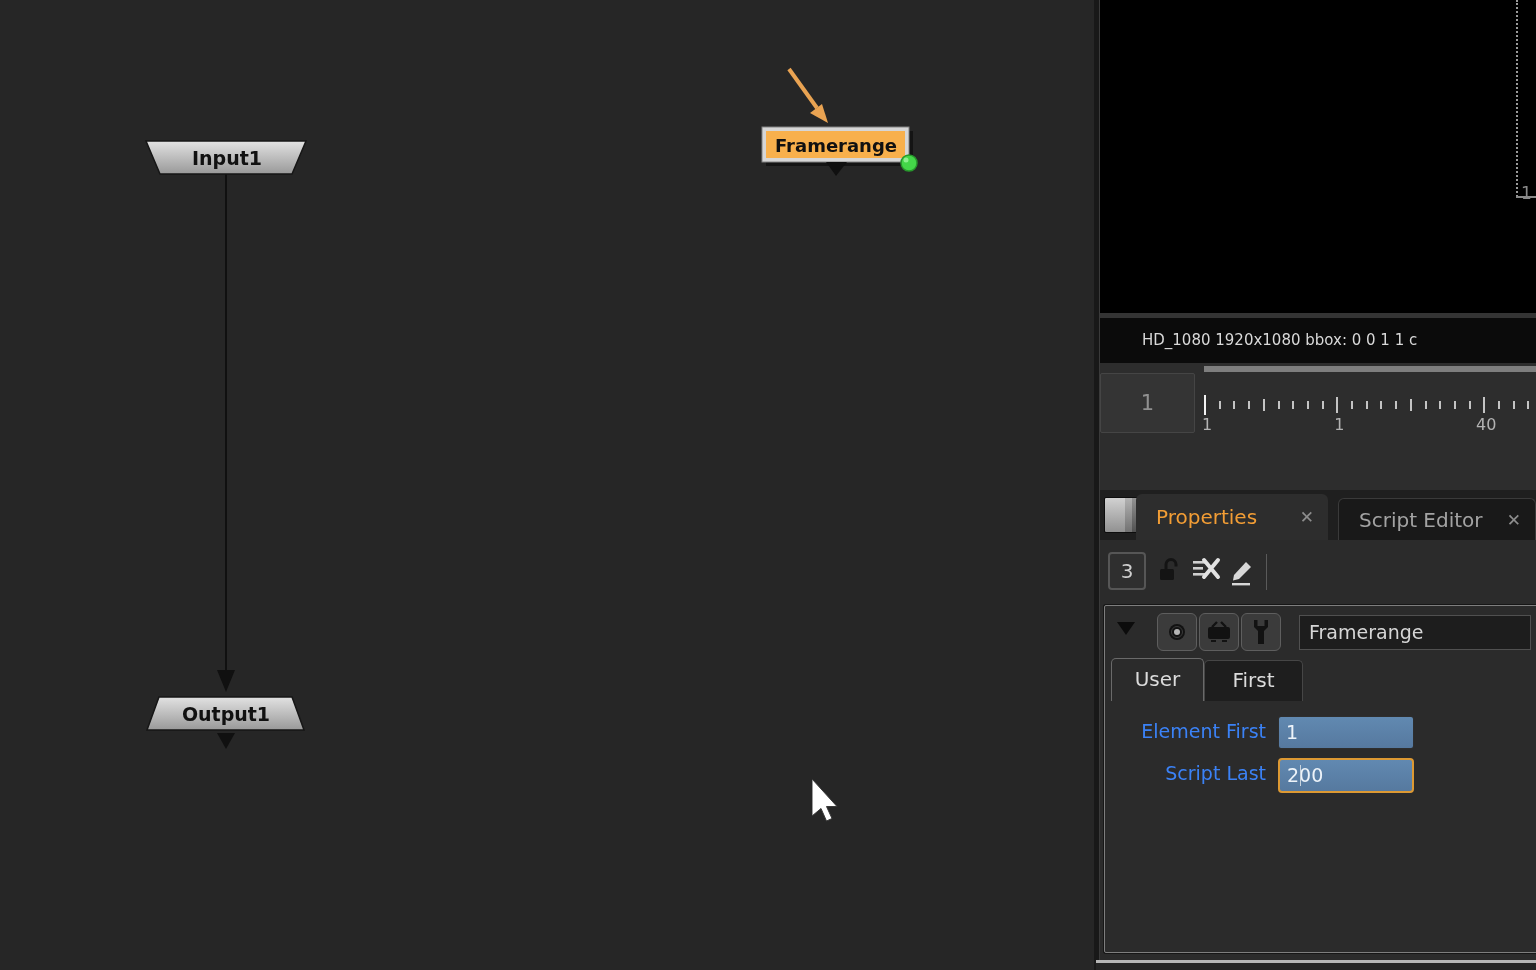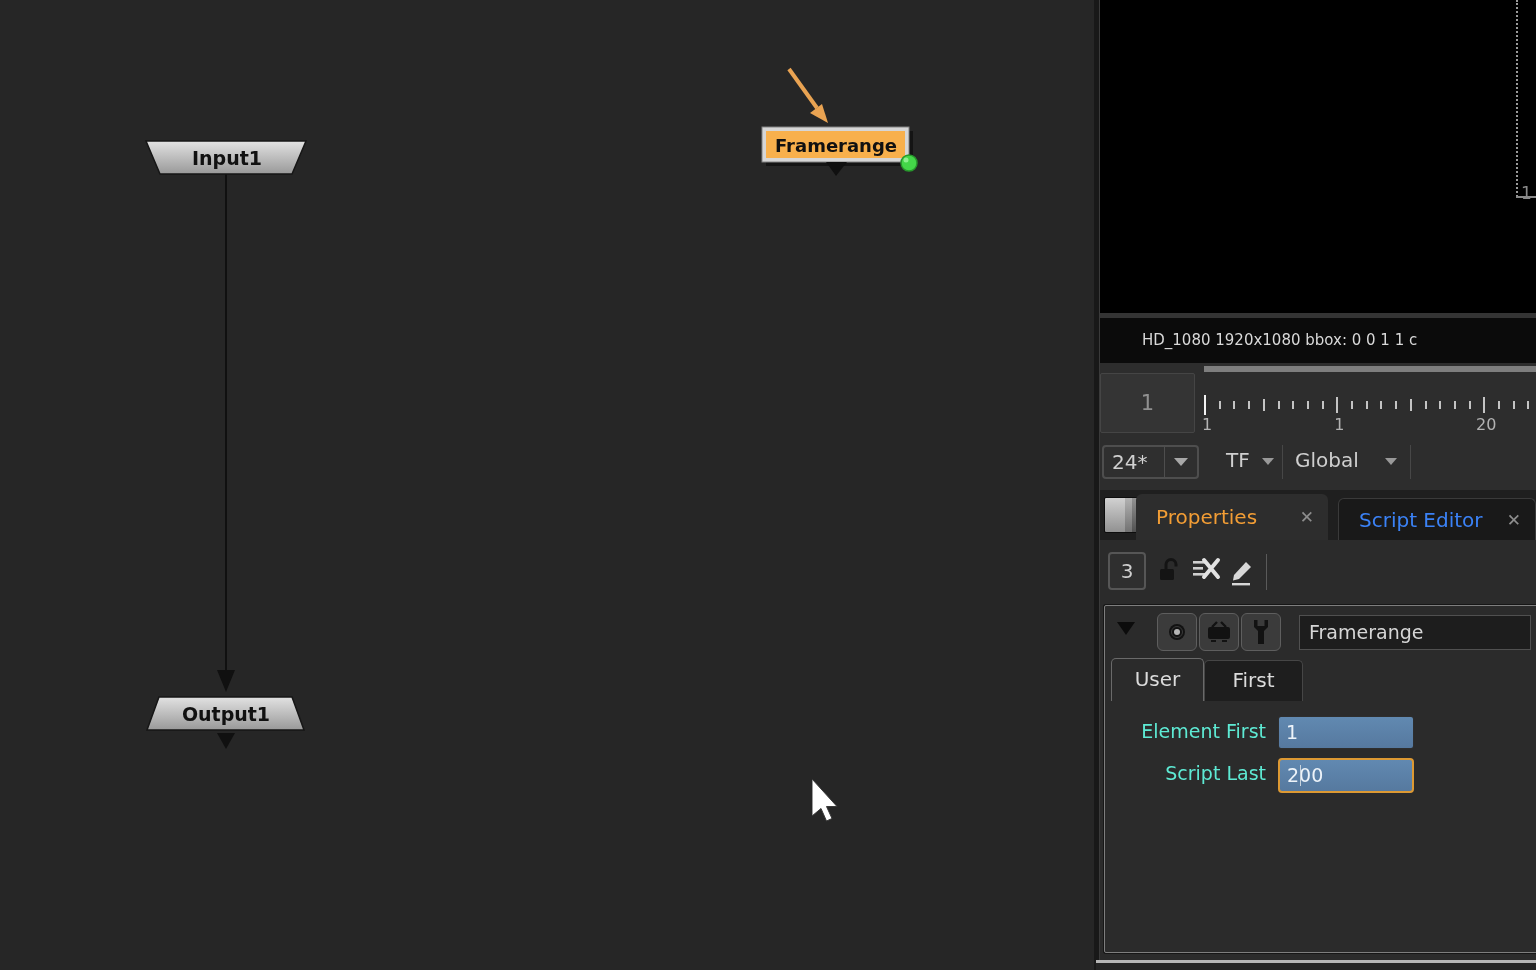--- a/index.html
+++ b/index.html
@@ -52,21 +52,21 @@
   .props { position:absolute; left:0; top:490px; width:436px; height:480px; background:#2b2b2b; }
   .tabs-row { position:absolute; left:0; top:0; width:436px; height:50px; background:#1f1f1f; }
   .pane-icon { position:absolute; left:4px; top:7px; width:36px; height:36px; border:1px solid #0d0d0d; border-radius:2px;
                background:linear-gradient(180deg,rgba(255,255,255,.25),rgba(0,0,0,.25)),
                           linear-gradient(90deg,#c2c2c2 0 58%,#989898 58% 78%,#6d6d6d 78% 100%); }
   .tab { position:absolute; display:flex; align-items:center; border-radius:6px 6px 0 0; }
   .tab-props { left:36px; top:4px; width:192px; height:46px; background:#2d2d2d; }
   .tab-script { left:238px; top:8px; width:198px; height:42px; background:#191919; border:1px solid #3a3a3a; border-bottom:none; }
   .tab-label { font-size:20px; padding-left:20px; }
   .tab-props .tab-label { color:#f29d35; }
-  .tab-script .tab-label { color:#3b82f6; }
+  .tab-script .tab-label { color:#a3a3a3; }
   .tab-close { margin-left:auto; margin-right:14px; color:#8d8d8d; font-size:17px; font-weight:bold; }
 
   .panel-toolbar { position:absolute; left:0; top:50px; width:436px; height:65px; }
   .count-box { position:absolute; left:8px; top:12px; width:38px; height:38px; background:#2f2f2f;
                border:2px solid #565656; border-radius:4px; color:#cfcfcf; font-size:20px; text-align:center; line-height:34px; }
   .tb-icon { position:absolute; top:16px; }
   .tb-lock { left:56px; } .tb-clear { left:92px; } .tb-pencil { left:128px; }
   .tb-sep { position:absolute; left:166px; top:14px; width:1px; height:36px; background:#5a5a5a; }
 
   .node-group { position:absolute; left:4px; top:115px; width:434px; height:348px;
@@ -79,21 +79,21 @@
   .name-field { position:absolute; left:194px; right:6px; top:9px; height:35px; background:#1d1d1d;
                 border:1px solid #505050; color:#d6d6d6; font-size:19px; line-height:33px; padding-left:9px; }
   .utab { position:absolute; border-radius:5px 5px 0 0; font-size:20px; color:#dcdcdc; text-align:center; }
   .utab-user { left:6px; top:52px; width:93px; height:43px; background:#2b2b2b;
                border:1px solid #6a6a6a; border-bottom:none; line-height:40px; z-index:2; }
   .utab-node { left:99px; top:54px; width:99px; height:41px; background:#1e1e1e;
                border:1px solid #464646; border-bottom:none; line-height:38px; }
 
   .frow { position:absolute; left:0; width:434px; height:35px; }
   .frow1 { top:110px; } .frow2 { top:152px; }
-  .flabel { position:absolute; left:0; top:4px; width:161px; text-align:right; color:#5eead4; font-size:19px; }
+  .flabel { position:absolute; left:0; top:4px; width:161px; text-align:right; color:#3b82f6; font-size:19px; }
   .finput { position:absolute; left:173px; top:0; width:136px; height:33px; background:linear-gradient(180deg,#6189b1,#56799f);
             border:1px solid #2e2e2e; border-radius:3px; color:#edf3f9; font-size:19px; line-height:31px; padding-left:7px; }
   .finput.focused { border:2px solid #dd9933; border-radius:4px; height:35px; line-height:31px; }
   .caret { position:absolute; left:20px; top:5px; bottom:5px; width:1px; background:#c9d4de; }
 
   .bottom-line { position:absolute; left:-4px; width:440px; top:470px; height:3px; background:#b5b5b5; }
   .below-line { position:absolute; left:-4px; width:440px; top:473px; height:7px; background:#242424; }
 
   
   .cursor-svg { position:absolute; left:812px; top:779px; }
@@ -179,40 +179,25 @@
           <div class="tick" style="left: 252px; height: 8px;"></div>
           <div class="tick" style="left: 266.7px; height: 8px;"></div>
           <div class="tick" style="left: 281.4px; height: 8px;"></div>
           <div class="tick" style="left: 296.1px; height: 8px;"></div>
           <div class="tick" style="left: 310.8px; height: 12px;"></div>
           <div class="tick" style="left: 325.5px; height: 8px;"></div>
           <div class="tick" style="left: 340.2px; height: 8px;"></div>
           <div class="tick" style="left: 354.9px; height: 8px;"></div>
           <div class="tick" style="left: 369.6px; height: 8px;"></div>
           <div class="tick" style="left: 384.3px; height: 16px;"></div>
-          <div class="tick-label" style="left: 386.3px;">20</div>
+          <div class="tick-label" style="left: 386.3px;">40</div>
           <div class="tick" style="left: 399px; height: 8px;"></div>
           <div class="tick" style="left: 413.7px; height: 8px;"></div>
           <div class="tick" style="left: 428.4px; height: 8px;"></div>
         </div>
-      <div class="tl-controls">
-        <div class="fps-widget">
-          <span class="fps-value">24*</span>
-          <span class="fps-split"></span>
-          <span class="fps-arrow-btn">
-              <span class="arr-down"></span>
-            </span>
-        </div>
-        <span class="tl-text tf-label">TF</span>
-        <span class="tf-arrow arr-down sm"></span>
-        <span class="tl-sep s1"></span>
-        <span class="tl-text global-label">Global</span>
-        <span class="global-arrow arr-down sm"></span>
-        <span class="tl-sep s2"></span>
-      </div>
     </div>
 
     <div class="props">
       <div class="tabs-row">
         <div class="pane-icon"></div>
         <div class="tab tab-props">
           <span class="tab-label">Properties</span>
           <span class="tab-close">✕</span>
         </div>
         <div class="tab tab-script">

